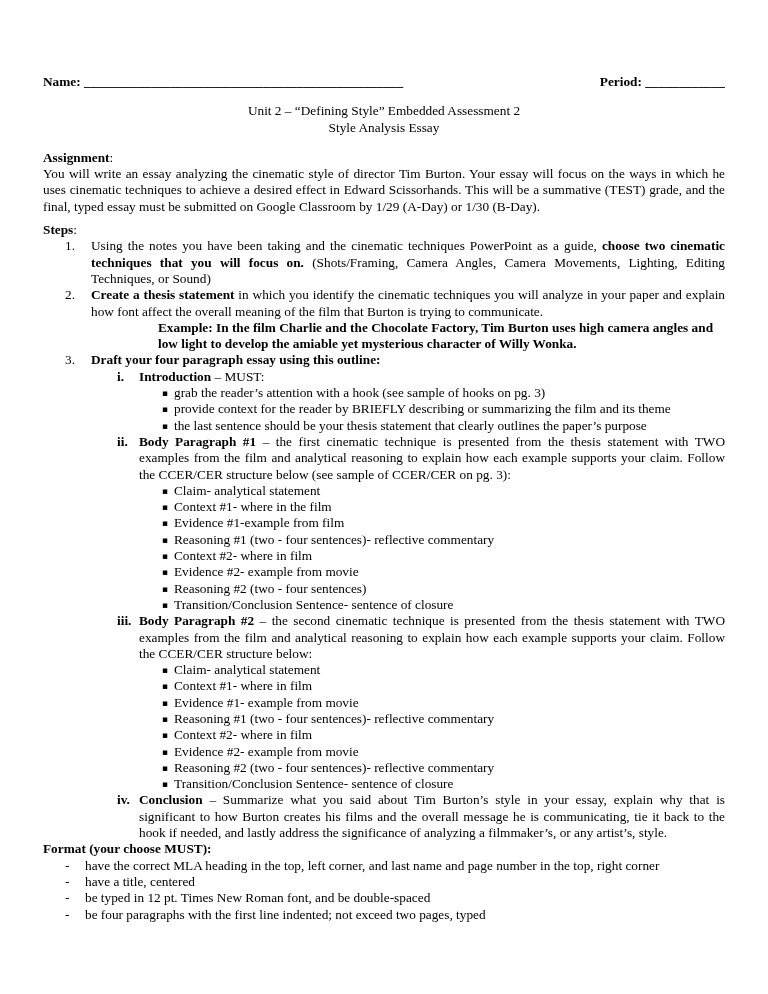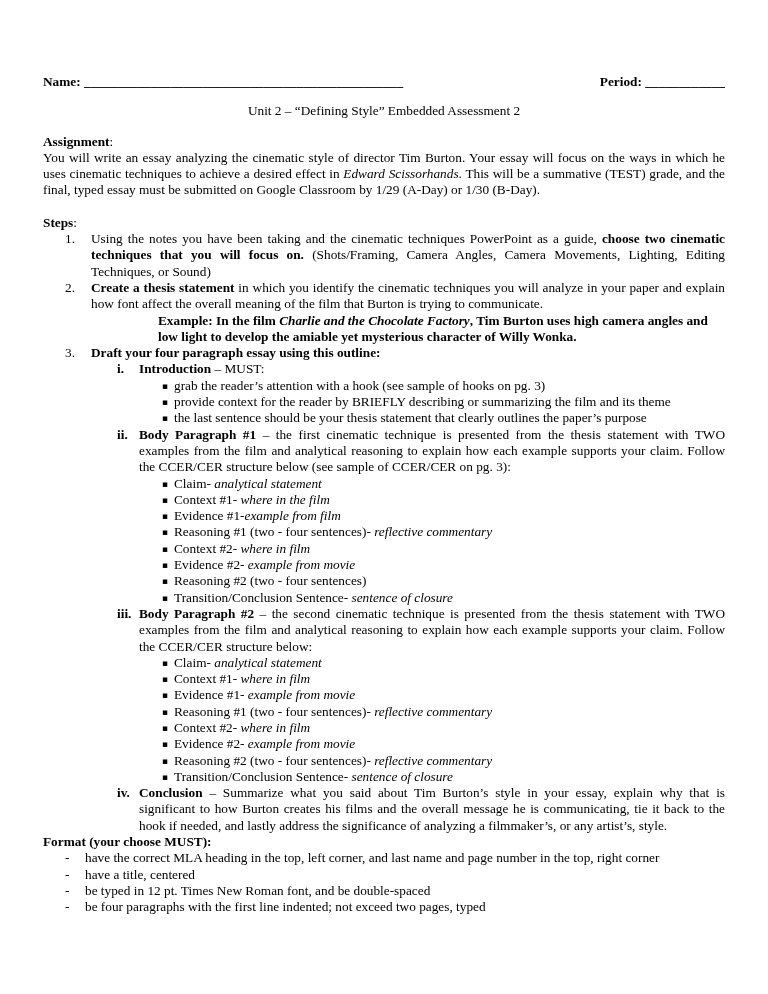--- a/index.html
+++ b/index.html
@@ -10,26 +10,26 @@
     margin:0 auto;
     background:#ffffff;
     color:#000000;
     font-family:"Liberation Serif","DejaVu Serif",serif;
     font-size:13.3px;
     line-height:16.3px;
     padding:74px 43px 30px 43px;
     overflow:hidden;
   }
   .b { font-weight:bold; }
-  .i { font-style:italic; }
+  .i { }
   .just { text-align:justify; }
   .header-row { display:flex; justify-content:space-between; font-weight:bold; }
   .blank { font-weight:bold; letter-spacing:0; white-space:nowrap; }
   .title { text-align:center; font-weight:normal; margin-top:13px; margin-bottom:14px; }
-  .gap-top { margin-top:16px; }
+  .gap-top { margin-top:7px; }
   .li { display:flex; }
   .li .marker { flex:0 0 26px; }
   .li .li-text { flex:1; min-width:0; }
   .li.num { margin-left:22px; }
   .li.num .marker { flex:0 0 26px; }
   .li.roman { margin-left:74px; }
   .li.roman .marker { flex:0 0 22px; font-weight:bold; }
   .li.bullet { margin-left:119px; }
   .li.bullet .marker { flex:0 0 12px; font-family:"DejaVu Sans",sans-serif; font-size:9px; line-height:16.3px; }
   .li.dash { margin-left:22px; }
@@ -41,20 +41,21 @@
 
 <div class="page">
 
   <div class="header-row">
     <div><span class="b">Name:</span><span class="blank"> ________________________________________________</span></div>
     <div><span class="b">Period:</span><span class="blank"> ____________</span></div>
   </div>
 
   <div class="title">
     <div>Unit 2 – “Defining Style” Embedded Assessment 2</div>
+    <div>Style Analysis Essay</div>
   </div>
 
   <div><span class="b">Assignment</span><span>:</span></div>
   <div class="just"><span>You will write an essay analyzing the cinematic style of director Tim Burton. Your essay will focus on the ways in which he uses cinematic techniques to achieve a desired effect in </span><span class="i">Edward Scissorhands</span><span>. This will be a summative (TEST) grade, and the final, typed essay must be submitted on Google Classroom by 1/29 (A-Day) or 1/30 (B-Day).</span></div>
 
   <div class="gap-top"><span class="b">Steps</span><span>:</span></div>
 
   <div class="li num">
     <span class="marker">1.</span>
     <div class="li-text just"><span>Using the notes you have been taking and the cinematic techniques PowerPoint as a guide, </span><span class="b">choose two cinematic techniques that you will focus on.</span><span> (Shots/Framing, Camera Angles, Camera Movements, Lighting, Editing Techniques, or Sound)</span></div>

